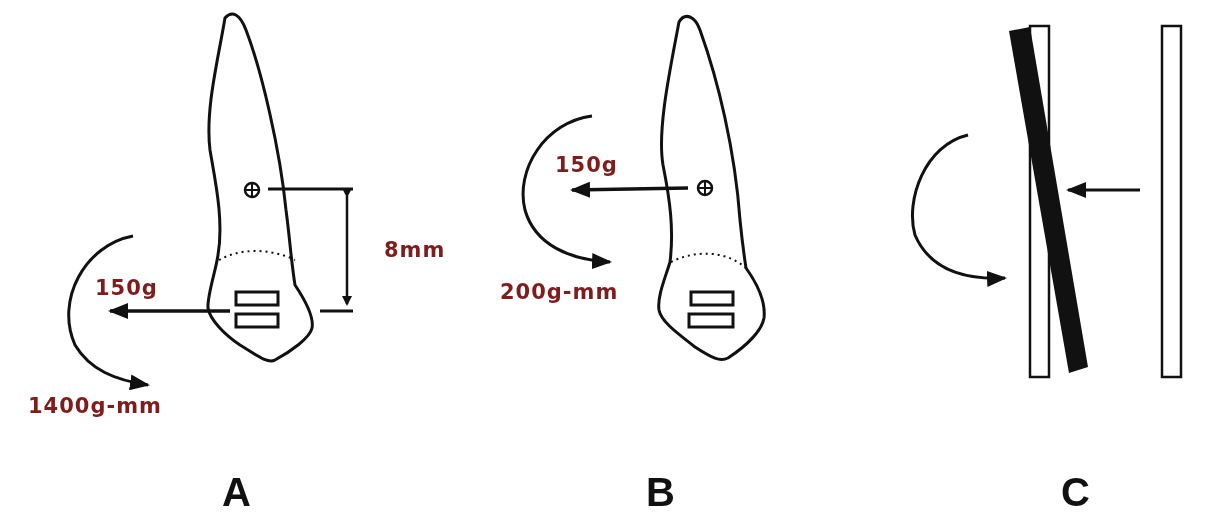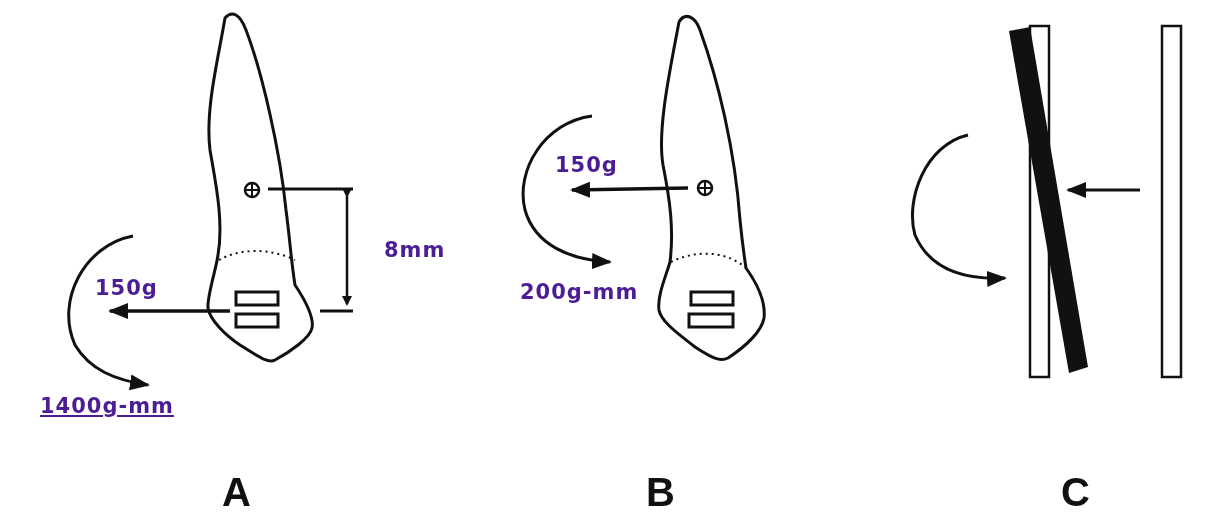--- a/index.html
+++ b/index.html
@@ -1,18 +1,18 @@
 <!DOCTYPE html>
 <html><head>
   <meta charset="utf-8">
   <style>
     html, body { margin: 0; padding: 0; background: #ffffff; }
     body { width: 1212px; height: 532px; position: relative; overflow: hidden; font-family: "DejaVu Sans", sans-serif; }
     svg.diagram { position: absolute; left: 0; top: 0; }
-    .lbl { position: absolute; font-family: "DejaVu Sans", sans-serif; font-weight: bold; color: #4c1d95; white-space: nowrap; font-size: 21px; letter-spacing: 1px; }
+    .lbl { position: absolute; font-family: "DejaVu Sans", sans-serif; font-weight: bold; color: #7f1d1d; white-space: nowrap; font-size: 21px; letter-spacing: 1px; }
     .panel-letter { position: absolute; font-family: "Liberation Sans", sans-serif; font-weight: bold; color: #111; font-size: 40px; }
   </style>
 </head>
 <body>
 
 <svg class="diagram" width="1212" height="532" viewBox="0 0 1212 532">
   <defs>
     <marker id="ah" markerWidth="10" markerHeight="10" refX="8" refY="5" orient="auto" markerUnits="userSpaceOnUse">
       <path d="M0,0 L10,5 L0,10 z" fill="#111"></path>
     </marker>
@@ -60,21 +60,21 @@
   <g>
     <rect x="1030" y="26" width="19" height="351" fill="none" stroke="#111" stroke-width="2.5"></rect>
     <polygon points="1009,31 1030,27 1088,367 1069,373" fill="#111"></polygon>
     <rect x="1162" y="26" width="19" height="351" fill="none" stroke="#111" stroke-width="2.5"></rect>
     <line x1="1140" y1="190" x2="1068" y2="190" stroke="#111" stroke-width="3" marker-end="url(#ahBig)"></line>
     <path d="M968,135 C925,145 905,200 915,235 C930,270 965,280 1005,278" fill="none" stroke="#111" stroke-width="3" marker-end="url(#ahBig)"></path>
   </g>
 </svg>
 
 <div class="lbl" style="left:95px; top:276px;">150g</div>
-<div class="lbl" style="left:40px; top:394px;text-decoration:underline;">1400g-mm</div>
+<div class="lbl" style="left:28px; top:394px;">1400g-mm</div>
 <div class="lbl" style="left:360px; top:238px;margin-left:24px;">8mm</div>
 <div class="panel-letter" style="left:222px; top:470px;">A</div>
 
 <div class="lbl" style="left:555px; top:153px;">150g</div>
-<div class="lbl" style="left:520px; top:280px;">200g-mm</div>
+<div class="lbl" style="left:500px; top:280px;">200g-mm</div>
 <div class="panel-letter" style="left:646px; top:470px;">B</div>
 
 <div class="panel-letter" style="left:1061px; top:470px;">C</div>
 
 </body></html>

